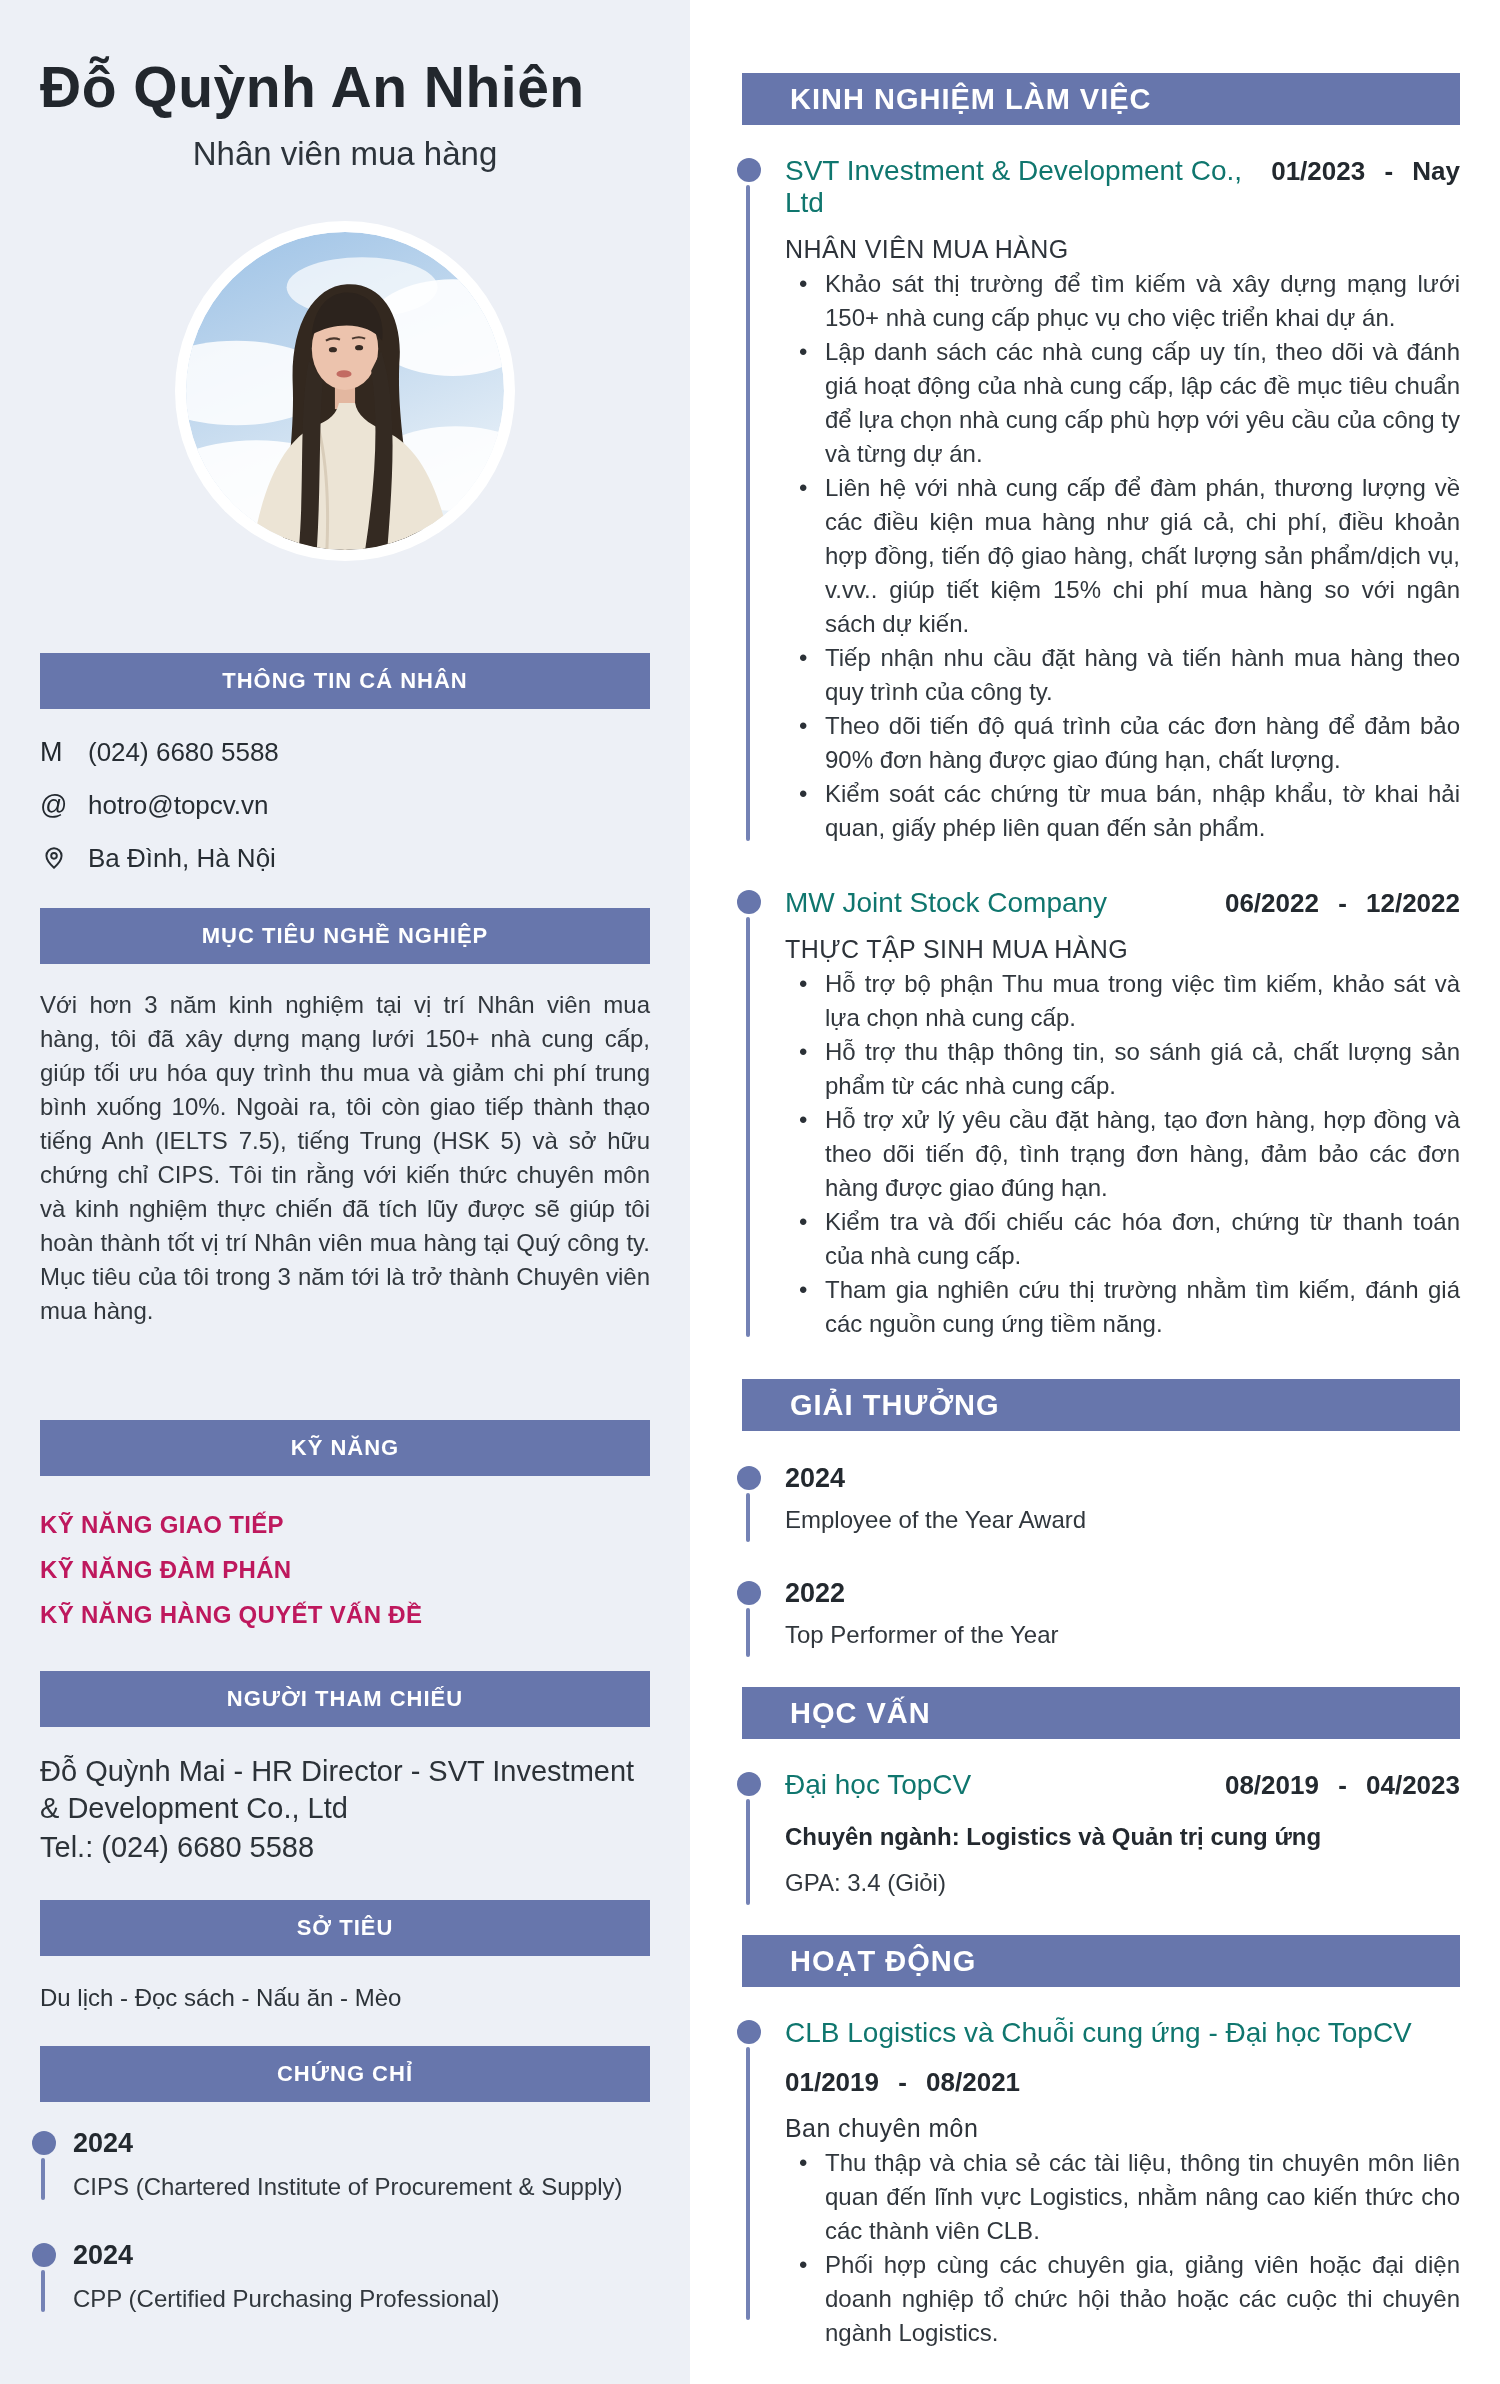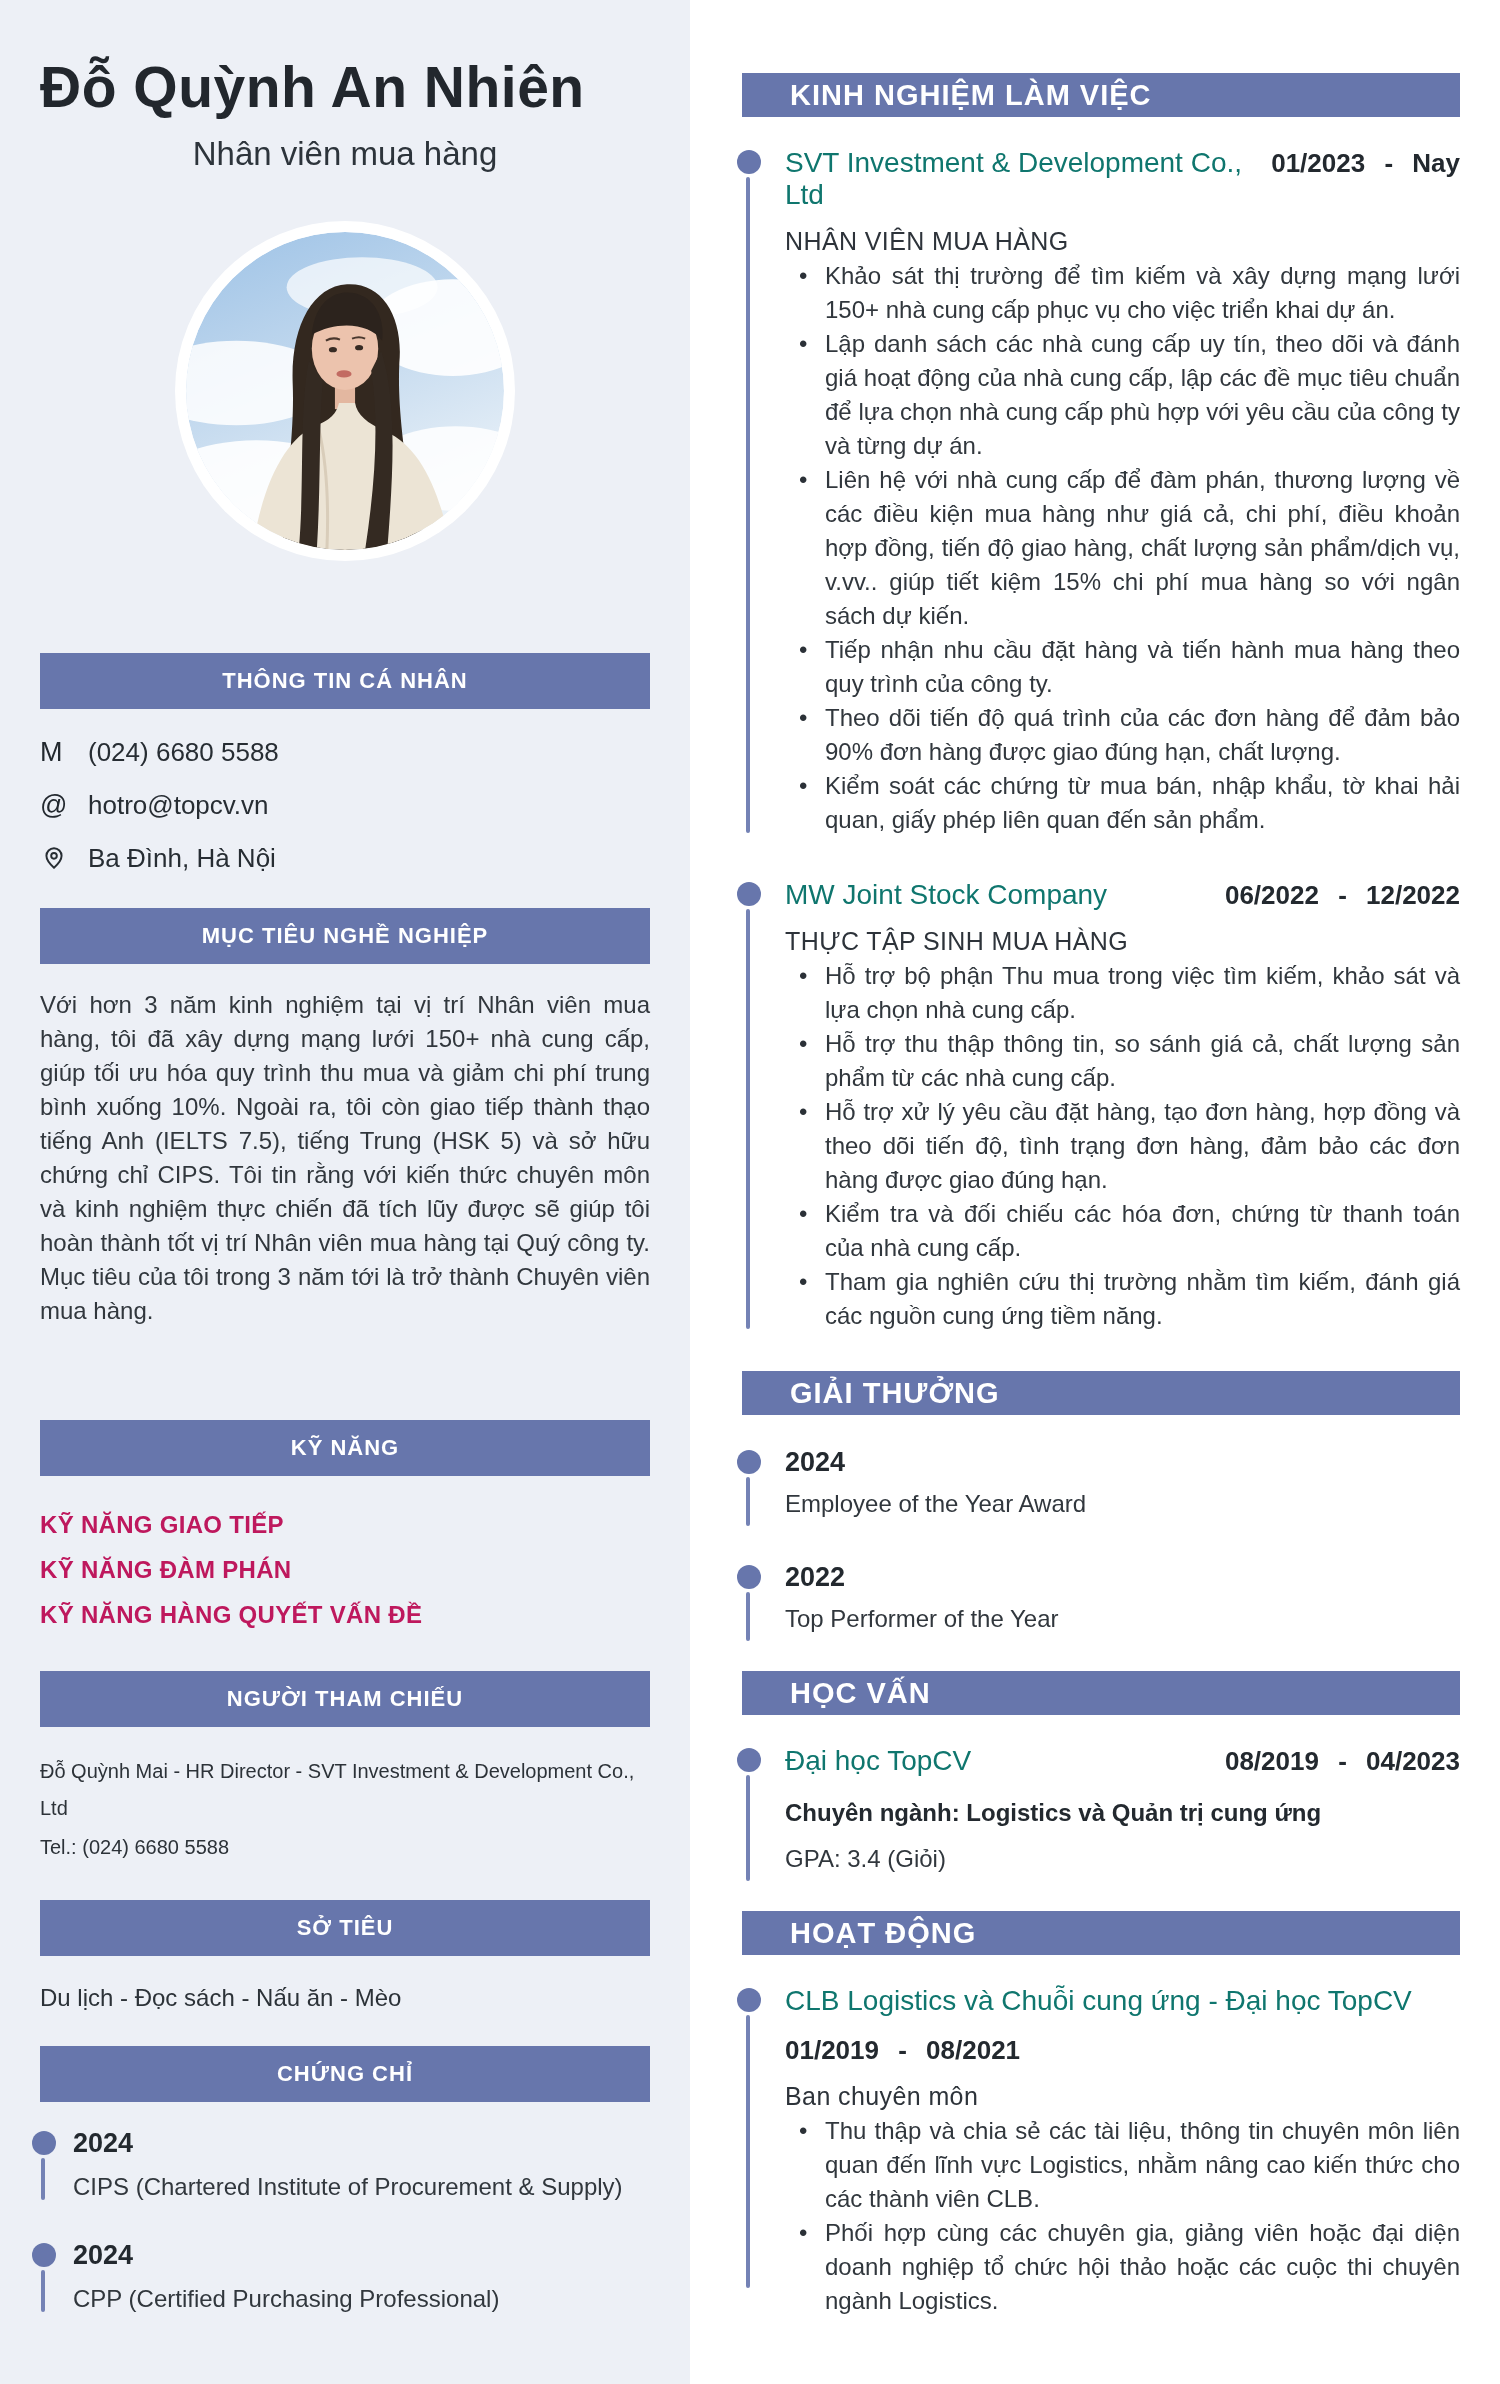--- a/index.html
+++ b/index.html
@@ -16,33 +16,33 @@
   .lbar { margin-top:92px; height:56px; background:#6776ac; color:#fff; font-size:22px; font-weight:bold;
           letter-spacing:1px; display:flex; align-items:center; justify-content:center; }
   .lbar.tight { margin-top:34px; }
   .contact { margin-top:28px; list-style:none; }
   .contact li { display:flex; align-items:center; font-size:26px; color:#272d33; margin-bottom:22px; }
   .cicon { width:48px; flex:0 0 48px; font-size:27px; color:#22282e; }
   .cicon svg { display:block; margin-left:1px; }
   .objective { margin-top:24px; font-size:24px; line-height:34px; text-align:justify; color:#31373d; }
   .skills { margin-top:26px; list-style:none; }
   .skills li { font-size:24px; font-weight:bold; color:#be185d; line-height:45px; letter-spacing:0.3px; }
-  .refblock { margin-top:26px; font-size:20px; line-height:37px; color:#2c3238; }
+  .refblock { margin-top:26px; font-size:29px; line-height:37px; color:#2c3238; }
   .refblock .tel { margin-top:2px; }
   .hobbies { margin-top:28px; font-size:24px; color:#2c3238; }
   .citem { position:relative; padding-left:33px; margin-top:26px; }
   .citem + .citem { margin-top:36px; }
   .tdot { position:absolute; left:-8px; top:3px; width:24px; height:24px; border-radius:50%; background:#6776ac; }
   .tstem { position:absolute; left:1px; top:30px; bottom:4px; width:4px; border-radius:2px; background:#7482b5; }
   .cyear { font-size:27px; font-weight:bold; color:#23292f; }
   .cname { margin-top:10px; font-size:24px; line-height:35px; color:#31373d; }
 
   
   .right { flex:1; background:#ffffff; padding:73px 40px 20px 52px; }
-  .rbar { height:44px; background:#6776ac; color:#fff; font-size:29px; font-weight:bold; letter-spacing:1px;
+  .rbar { height:52px; background:#6776ac; color:#fff; font-size:29px; font-weight:bold; letter-spacing:1px;
           display:flex; align-items:center; padding-left:48px; }
   .rbar.gap { margin-top:38px; }
   .titem { position:relative; padding-left:43px; margin-top:30px; }
   .titem .tdot { left:-5px; }
   .titem .tstem { left:4px; }
   .titem.short .tstem { bottom:-8px; }
   .titem.activity .tstem { bottom:30px; }
   .jobhead { display:flex; justify-content:space-between; align-items:baseline; }
   .company { font-size:28px; font-weight:normal; color:#0f766e; }
   .period { font-size:26px; font-weight:bold; color:#23292f; word-spacing:12px; white-space:nowrap; padding-left:20px; }

